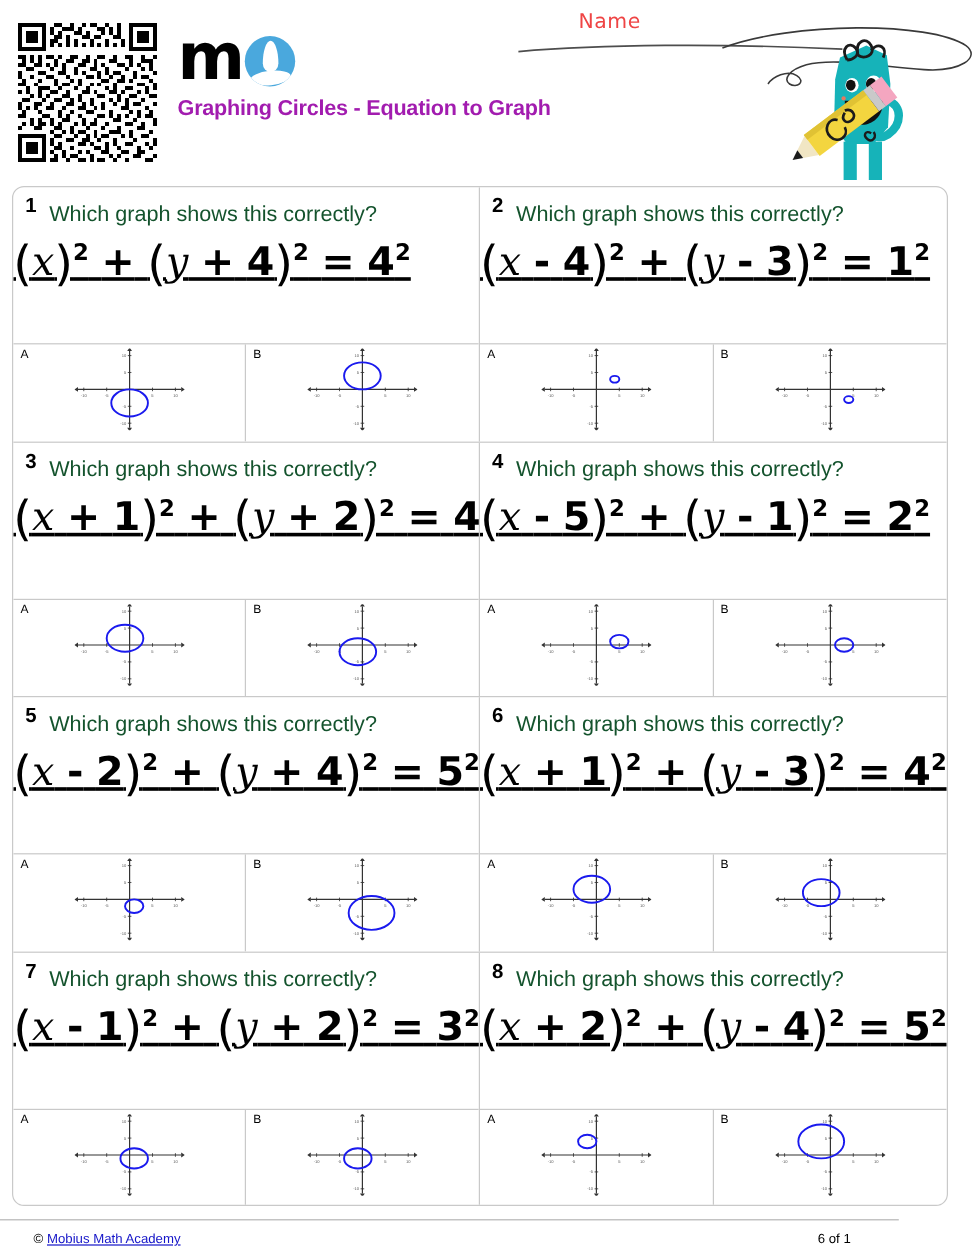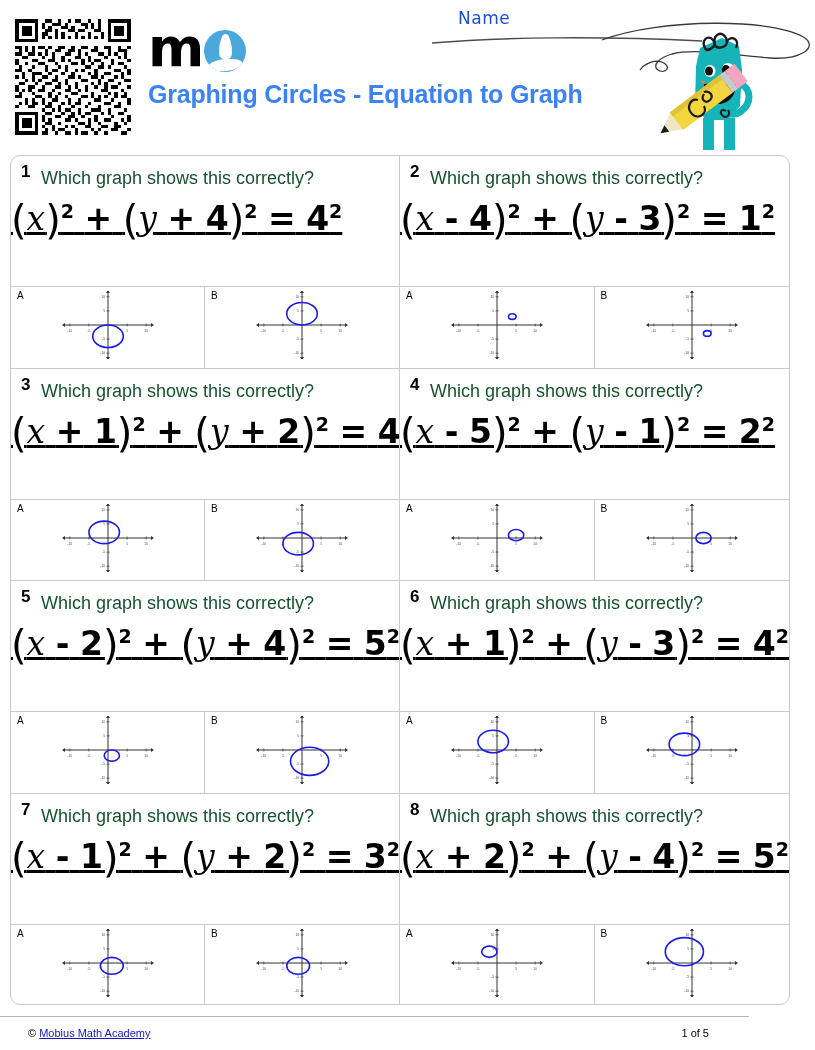--- a/index.html
+++ b/index.html
@@ -75,35 +75,35 @@
     left: 4px; bottom: 5px;
     width: 34px; height: 12px;
     background: #ffffff;
     border-radius: 50%;
     transform: rotate(-6deg) translateY(4px);
   }
   #worksheet-title {
     margin-top: 6px;
     font-family: "Liberation Sans", sans-serif;
     font-weight: bold;
-    font-size: 25px;
-    color: #3b82f6;
+    font-size: 18px;
+    color: #a21caf;
     white-space: nowrap;
     letter-spacing: -0.2px;
   }
   #name-area {
     position: absolute;
     left: 430px; top: 8px;
     width: 275px; height: 46px;
   }
   #name-label {
     font-family: "DejaVu Sans", sans-serif;
     font-size: 17px;
-    color: #1d4ed8;
-    margin-left: 28px;
+    color: #ef4444;
+    margin-left: 52px;
     letter-spacing: 0.5px;
   }
   #name-line { position: absolute; left: 0; top: 26px; }
   #mascot {
     position: absolute;
     left: 600px; top: 8px;
     width: 215px; height: 142px;
   }
 
   
@@ -1112,16 +1112,16 @@
           </div>
         </div>
       </div>
     </div>
 
   <div id="footer">
     <div id="footer-copyright">
       <span>©</span>
       <a href="#">Mobius Math Academy</a>
     </div>
-    <div id="footer-page">1 of 5</div>
+    <div id="footer-page">6 of 1</div>
   </div>
 
 </div>
 
 </body></html>

